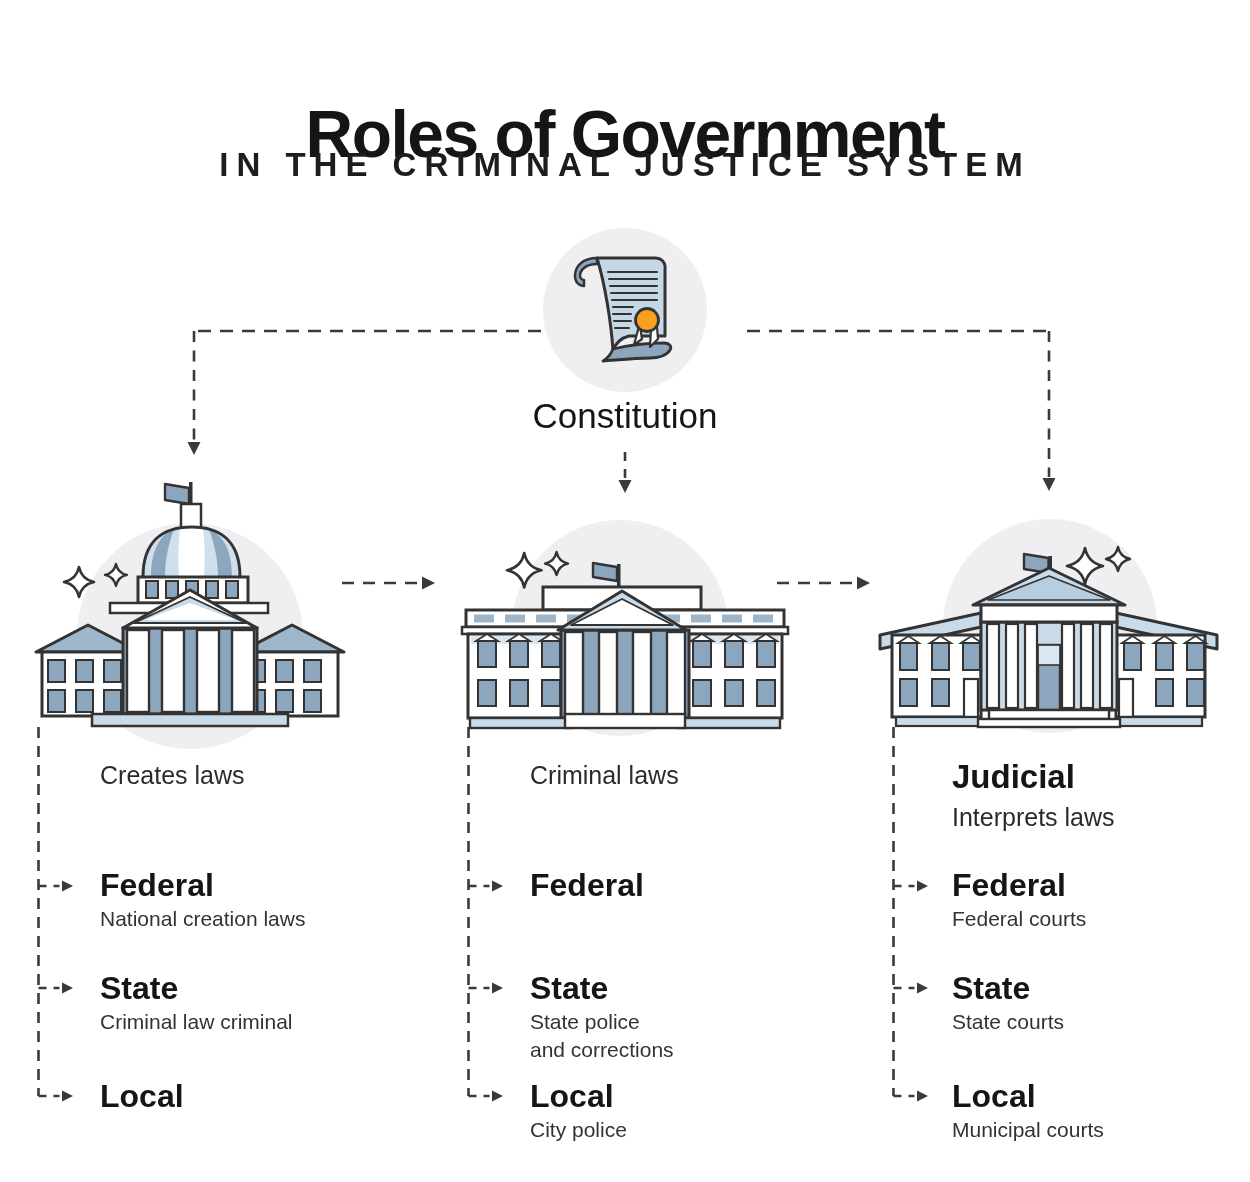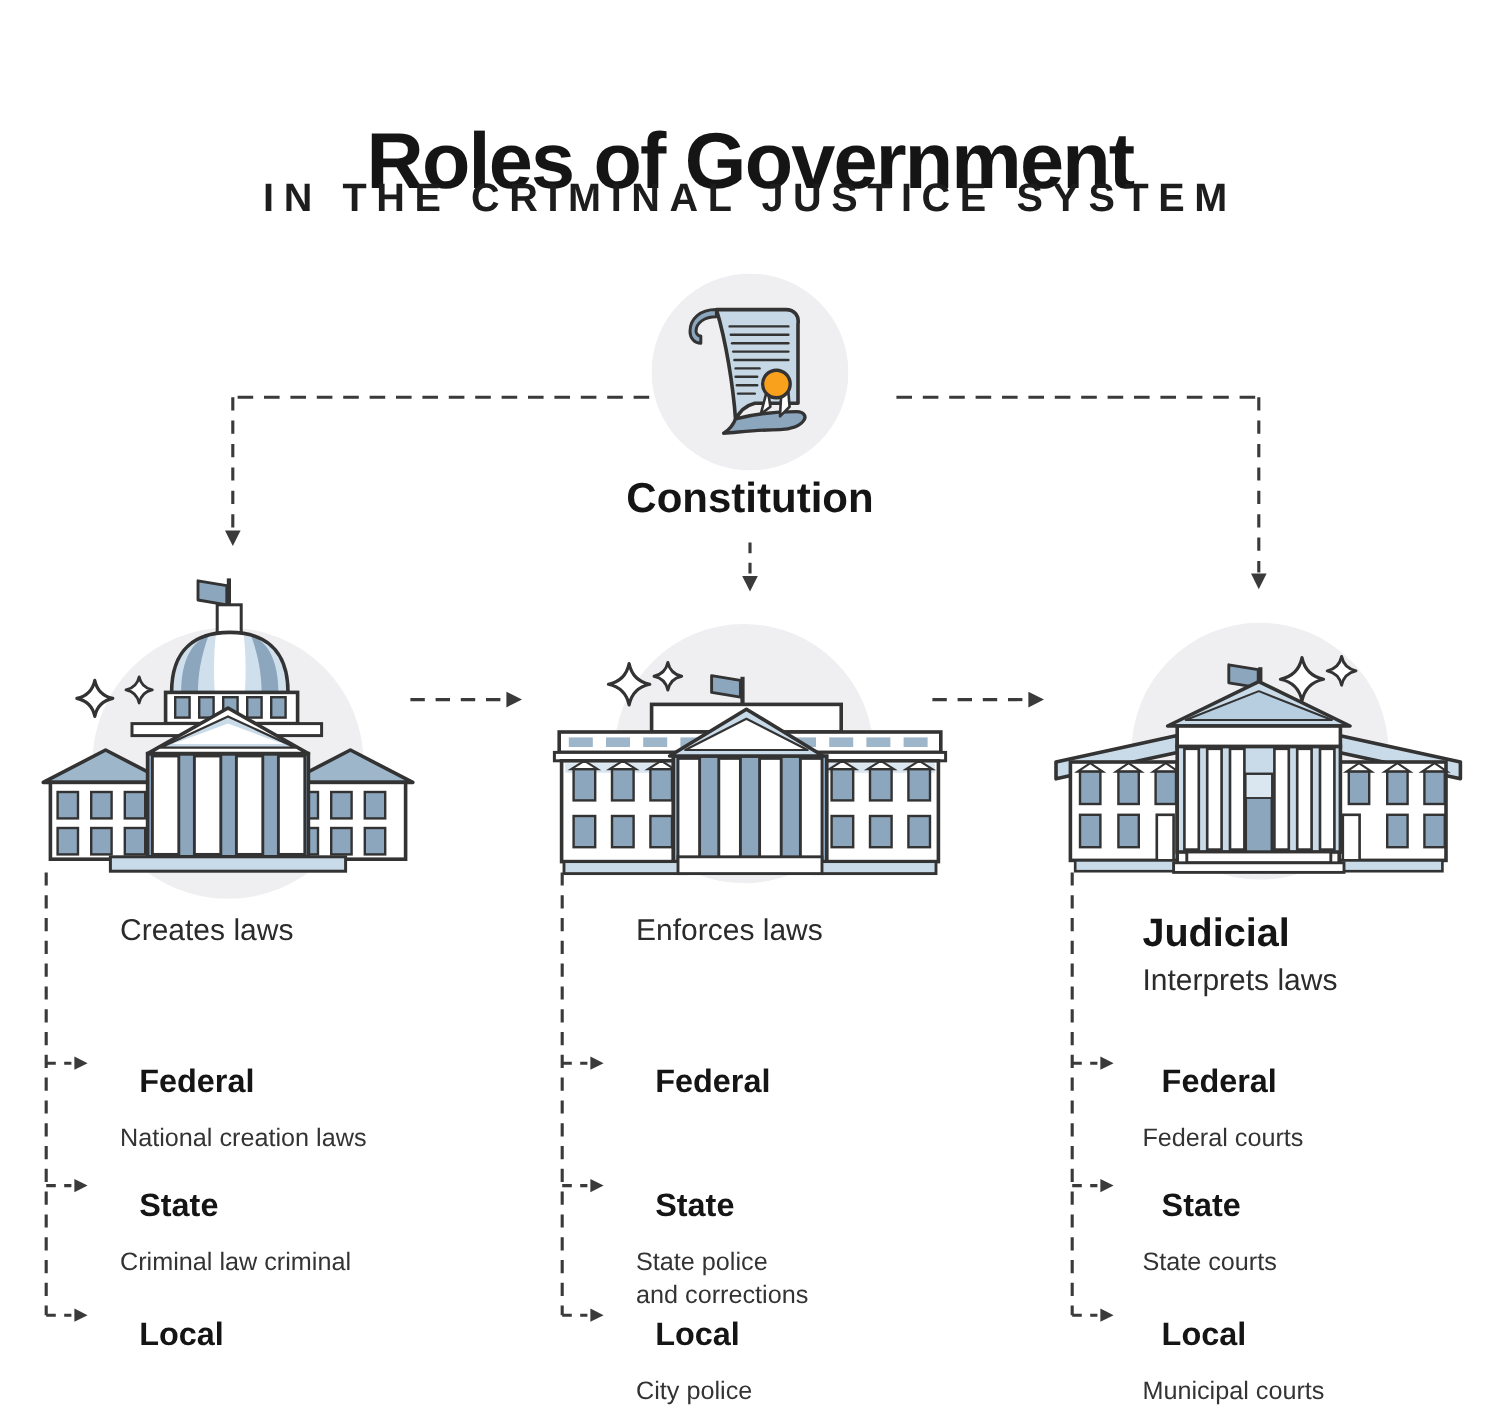--- a/index.html
+++ b/index.html
@@ -7,37 +7,37 @@
        font-family:"Liberation Sans", sans-serif;color:#1b1b1b;}
   .abs{position:absolute;}
   
   .page-title{left:0;top:48px;width:1250px;text-align:center;
     font-size:66px;font-weight:800;letter-spacing:-1.5px;color:#151515;line-height:84px;}
   .page-subtitle{left:0;top:146px;width:1250px;text-align:center;
     font-size:33px;font-weight:700;letter-spacing:8px;color:#1d1d1d;}
   
   .constitution-icon{left:543px;top:228px;width:164px;height:164px;}
   .constitution-label{left:0;top:396px;width:1250px;text-align:center;
-    font-size:35px;font-weight:700;color:#151515;}
+    font-size:35px;font-weight:400;color:#151515;}
   
   .connectors{left:0;top:0;pointer-events:none;z-index:3;}
   
   .bldg{z-index:1;}
   .bldg-legislative{left:28px;top:480px;}
   .bldg-executive{left:458px;top:515px;}
   .bldg-judicial{left:876px;top:515px;}
   
   .branch-head{z-index:4;width:360px;}
   .branch-name{font-size:33px;font-weight:800;line-height:42px;color:#151515;margin:0;}
   .branch-tag{font-size:25px;font-weight:400;line-height:32px;color:#2b2b2b;margin:3px 0 0 0;}
   .col1{left:100px;} .col2{left:530px;} .col3{left:952px;}
   .branch-head{top:756px;}
   .level{z-index:4;width:330px;}
   .row-federal{top:867px;} .row-state{top:970px;} .row-local{top:1078px;}
-  .lvl-title{font-size:27px;font-weight:800;line-height:36px;color:#151515;margin:16px;}
+  .lvl-title{font-size:32px;font-weight:800;line-height:36px;color:#151515;margin:0;}
   .lvl-desc{font-size:21px;font-weight:400;line-height:28px;color:#333;margin:2px 0 0 0;
             white-space:pre-line;}
 </style>
 </head>
 <body>
 
 <h1 class="abs page-title">Roles of Government</h1>
 <div class="abs page-subtitle">IN THE CRIMINAL JUSTICE SYSTEM</div>
 
 <figure class="abs constitution-icon" style="margin:0">
@@ -274,21 +274,21 @@
     <path d="M917 880.5v11l11-5.5z"></path>
       <path d="M917 982.5v11l11-5.5z"></path>
       <path d="M917 1090.5v11l11-5.5z"></path>
   </g>
 </svg>
 
 <section class="abs branch-head col1">
   <p class="branch-tag">Creates laws</p>
 </section>
 <section class="abs branch-head col2">
-  <p class="branch-tag">Enforces laws</p>
+  <p class="branch-tag">Criminal laws</p>
 </section>
 <section class="abs branch-head col3">
   <h2 class="branch-name">Judicial</h2>
   <p class="branch-tag">Interprets laws</p>
 </section>
 
 <div class="abs level col1 row-federal">
   <h3 class="lvl-title">Federal</h3>
   <p class="lvl-desc">National creation laws</p>
 </div>

